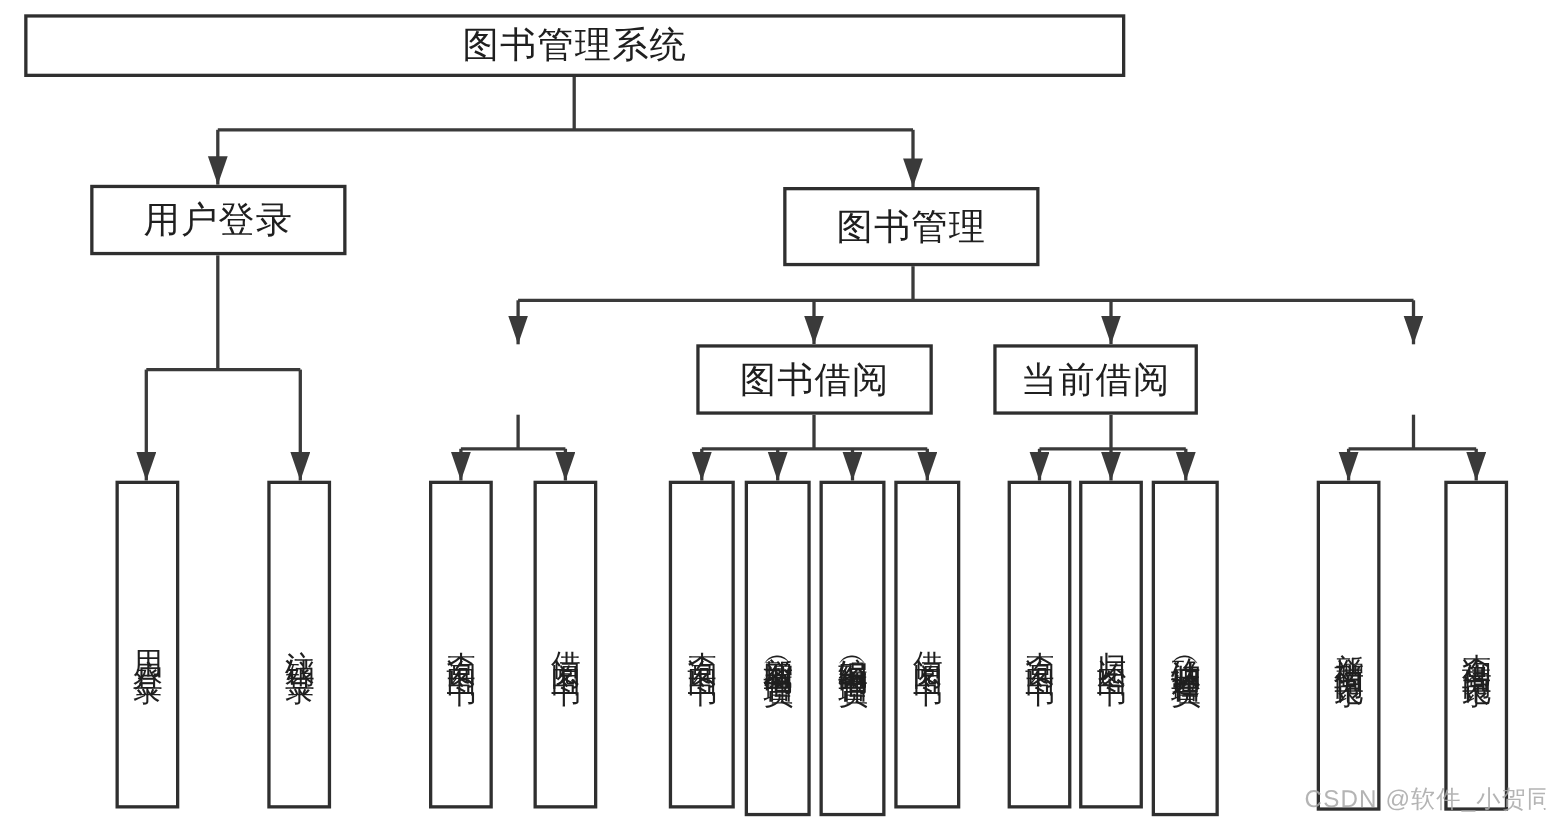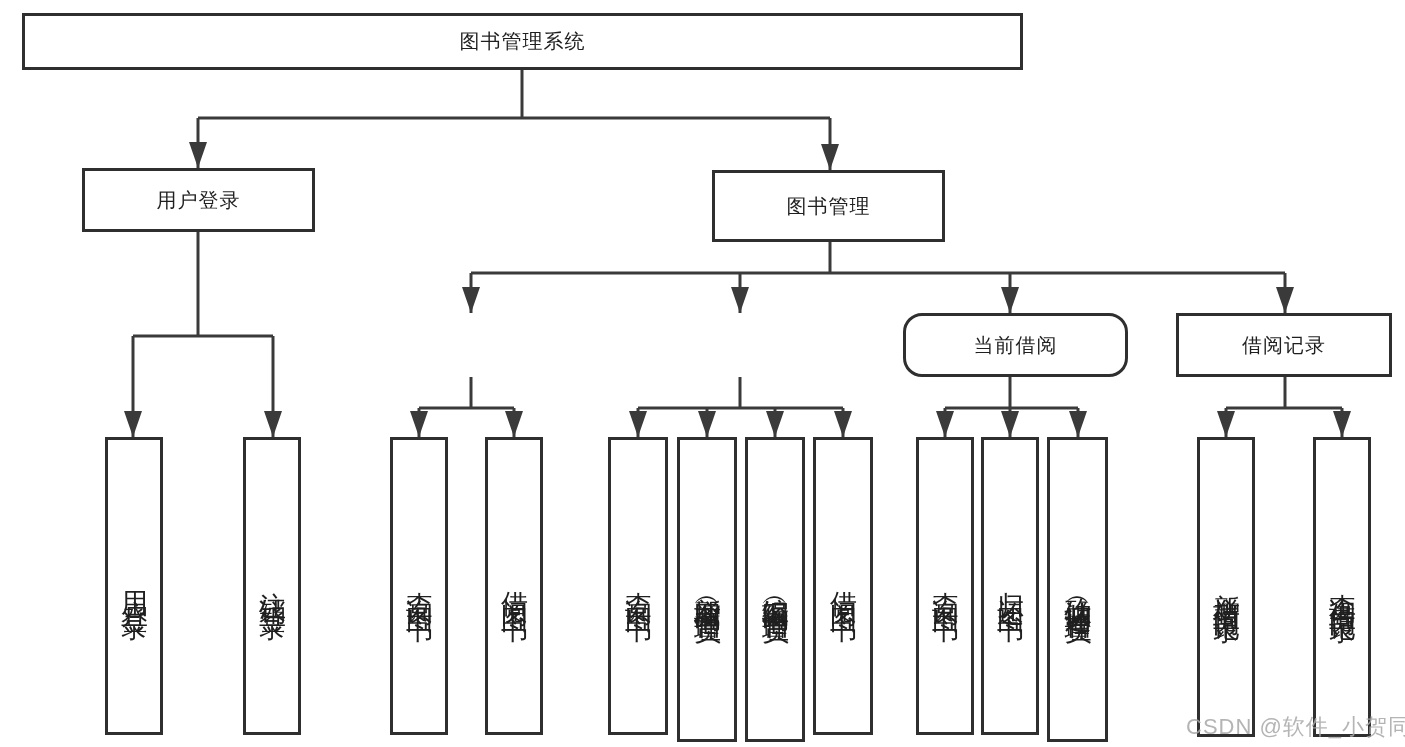--- a/index.html
+++ b/index.html
@@ -18,38 +18,38 @@
   }
   .stage{position:absolute;inset:0;}
   .node{
     position:absolute;box-sizing:border-box;
     border:3px solid var(--border);
     background:var(--fill);
     color:var(--text);
     display:flex;align-items:center;justify-content:center;
     text-align:center;
   }
-  .h{font-size:20px;letter-spacing:1px;white-space:nowrap;}
+  .h{font-size:33px;letter-spacing:1px;white-space:nowrap;}
   .v{
     writing-mode:vertical-rl;
     text-orientation:mixed;
     font-size:27px;
     line-height:1;
   }
   .sp4{letter-spacing:8px;}
   .sp6{letter-spacing:5px;}
   .sp9{letter-spacing:3px;}
 
   
   #n-root   {left:22px;  top:13px;  width:1001px;height:57px;}
   #n-user   {left:82px;  top:168px; width:233px; height:64px;}
   #n-book   {left:712px; top:170px; width:233px; height:72px;}
   #n-newrec {left:362px; top:313px; width:215px; height:64px;}
   #n-borrow {left:633px; top:313px; width:215px; height:64px;}
-  #n-current{left:903px; top:313px; width:225px; height:64px;border-radius:19px;}
+  #n-current{left:903px; top:313px; width:186px; height:64px;}
   #n-records{left:1176px;top:313px; width:216px; height:64px;}
 
   #l-1a{left:105px; top:437px;width:58px;height:298px;}
   #l-1b{left:243px; top:437px;width:58px;height:298px;}
   #l-2a{left:390px; top:437px;width:58px;height:298px;}
   #l-2b{left:485px; top:437px;width:58px;height:298px;}
   #l-3a{left:608px; top:437px;width:60px;height:298px;}
   #l-3b{left:677px; top:437px;width:60px;height:305px;}
   #l-3c{left:745px; top:437px;width:60px;height:305px;}
   #l-3d{left:813px; top:437px;width:60px;height:298px;}
@@ -121,22 +121,22 @@
     <path class="ln" d="M1226 408 H1342"></path>
     <path class="ln" d="M1226 408 V437" marker-end="url(#ah)"></path>
     <path class="ln" d="M1342 408 V437" marker-end="url(#ah)"></path>
   </svg>
 
   <div class="node h" id="n-root">图书管理系统</div>
 
   <div class="node h" id="n-user">用户登录</div>
   <div class="node h" id="n-book">图书管理</div>
 
+  <div class="node h" id="n-borrow">图书借阅</div>
   <div class="node h" id="n-current">当前借阅</div>
-  <div class="node h" id="n-records">借阅记录</div>
 
   <div class="node v sp4" id="l-1a">用户登录</div>
   <div class="node v sp4" id="l-1b">注销登录</div>
 
   <div class="node v sp4" id="l-2a">查询图书</div>
   <div class="node v sp4" id="l-2b">借阅图书</div>
 
   <div class="node v sp4" id="l-3a">查询图书</div>
   <div class="node v sp9" id="l-3b">新增图书（管理员）</div>
   <div class="node v sp9" id="l-3c">编辑图书（管理员）</div>

